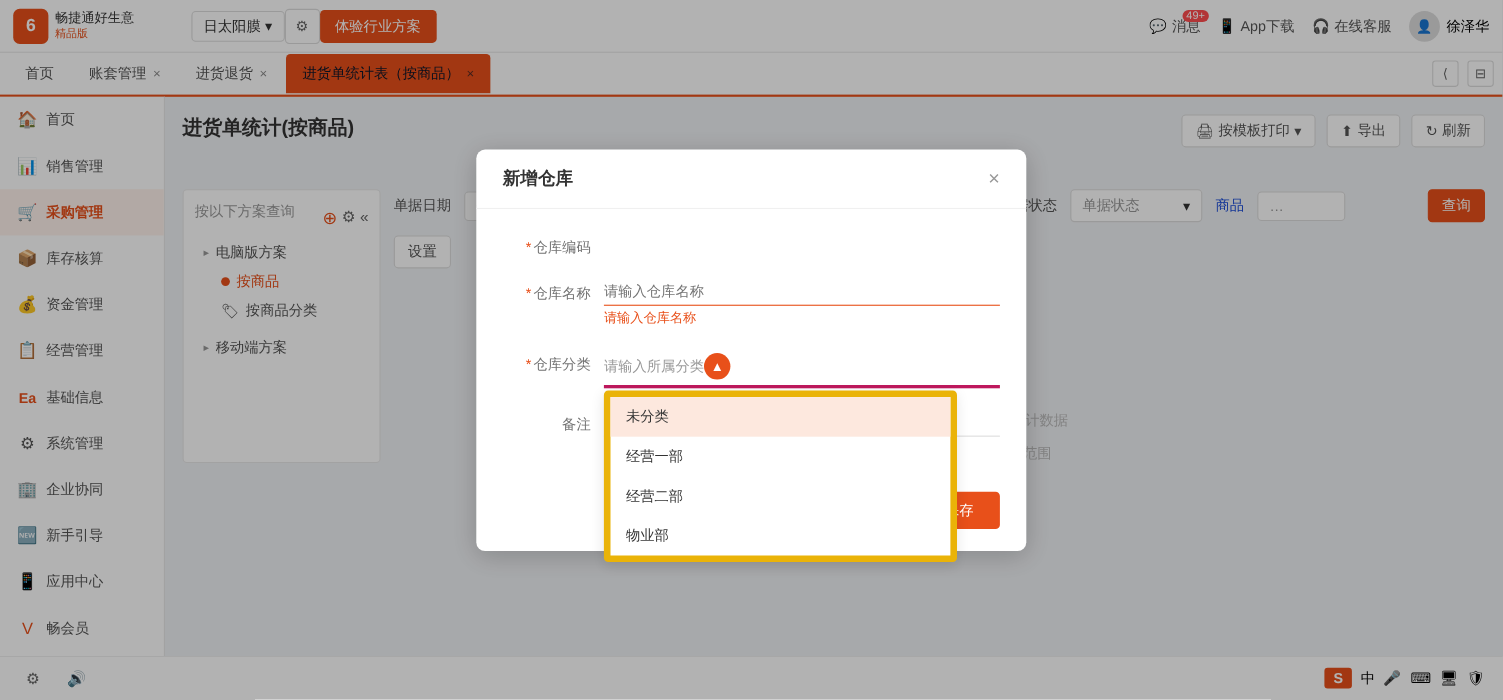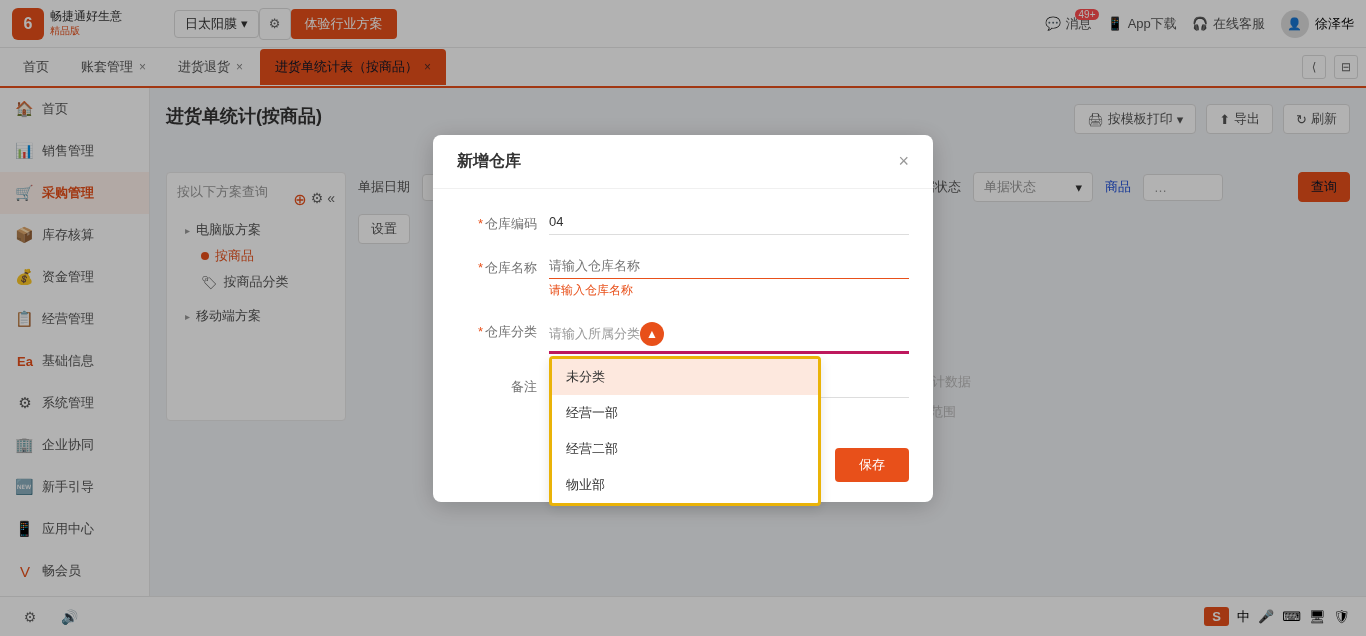--- a/index.html
+++ b/index.html
@@ -210,21 +210,21 @@
       padding: 5px 12px;
       border: 1px solid #ddd;
       border-radius: 4px;
       cursor: pointer;
       background: #fff;
       font-size: 13px;
       color: #555;
     }
     .toolbar-btn.primary {
       background: #e8501a;
-      color: #0f172a;
+      color: #ffffff;
       border-color: #e8501a;
     }
     .filter-left {
       width: 180px;
       flex-shrink: 0;
       background: #fff;
       border: 1px solid #e8e8e8;
       border-radius: 4px;
       padding: 10px;
     }
@@ -352,26 +352,26 @@
       font-size: 12px;
     }
 
     
     .dropdown-list {
       position: absolute;
       top: 100%;
       left: 0;
       right: 0;
       background: #fff;
-      border: 3px solid #eab308;
+      border: 6px solid #eab308;
       border-radius: 4px;
       box-shadow: 0 4px 12px rgba(0,0,0,0.1);
       z-index: 300;
       margin-top: 2px;
-      width: 272px;
+      width: 321px;
     }
     .dropdown-item {
       padding: 9px 14px;
       cursor: pointer;
       font-size: 13px;
       color: #333;
     }
     .dropdown-item.highlighted { background: #fde8de; }
 
     .modal-footer {
@@ -672,23 +672,20 @@
 <div class="overlay">
   <div class="modal">
     <div class="modal-header">
       <span class="modal-title">新增仓库</span>
       <span class="modal-close">×</span>
     </div>
     <div class="modal-body">
 
       <div class="form-row">
         <div class="form-label required">仓库编码</div>
-        <div class="form-field">
-          <input class="form-input" type="text" value="04" style="">
-        </div>
       </div>
 
       <div class="form-row">
         <div class="form-label required">仓库名称</div>
         <div class="form-field">
           <input class="form-input error" type="text" placeholder="请输入仓库名称" style="">
           <div class="error-text">请输入仓库名称</div>
         </div>
       </div>
 

